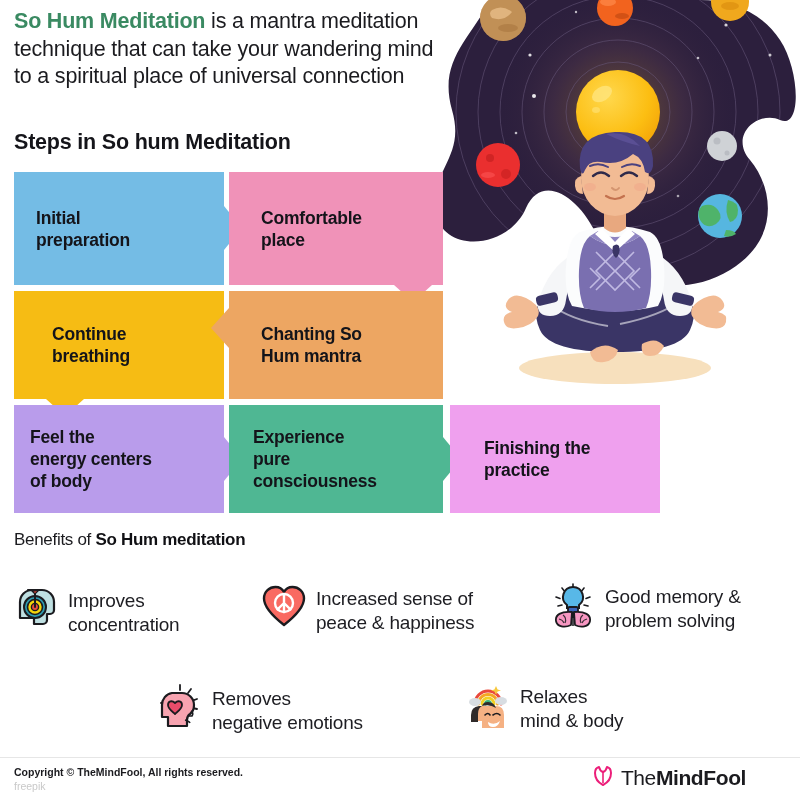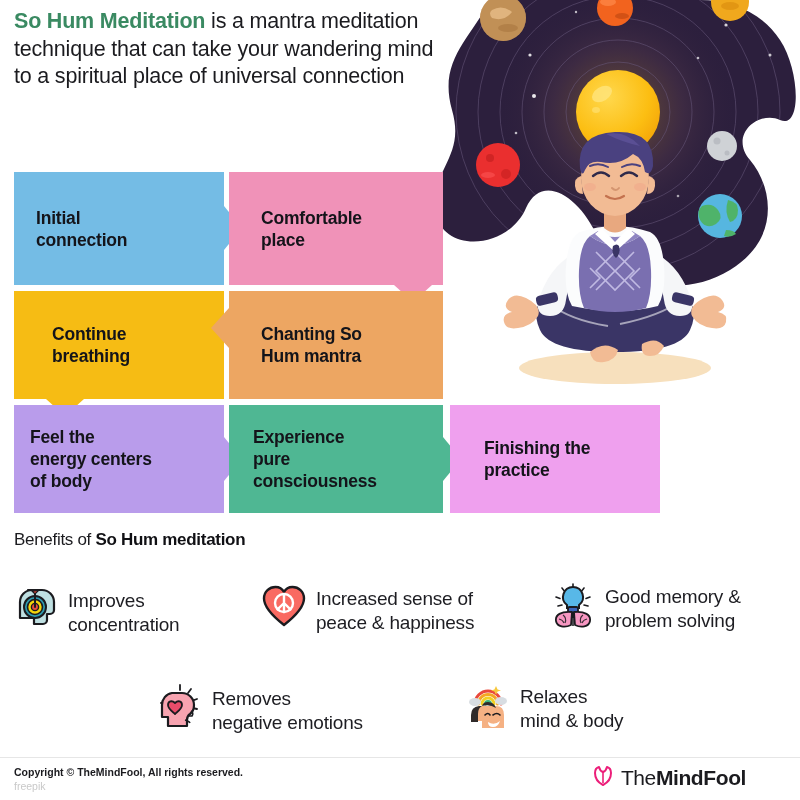--- a/index.html
+++ b/index.html
@@ -235,26 +235,27 @@
         <ellipse cx="160" cy="187" rx="6" ry="4" fill="#f0a98a" opacity=".6"></ellipse>
         <ellipse cx="210" cy="187" rx="6" ry="4" fill="#f0a98a" opacity=".6"></ellipse>
       </g>
     </svg>
   </div>
 
   <div class="intro">
     <span class="hl">So Hum Meditation</span><span> is a mantra meditation technique that can take your wandering mind to a spiritual place of universal connection</span>
   </div>
 
+  <div class="steps-title">Steps in So hum Meditation</div>
 
   <div class="stepwrap">
 
     <div class="step s-blue" style="left:14px; top:172px; width:210px; height:113px;">
       <span style="white-space:pre-line;">Initial
-connection</span>
+preparation</span>
     </div>
     <div class="tip" style="left:224px; top:206px; border-top:22px solid transparent; border-bottom:22px solid transparent; border-left:18px solid #74bce5;"></div>
 
     <div class="step s-pink" style="left:229px; top:172px; width:214px; height:113px; padding-left:32px;">
       <span style="white-space:pre-line;">Comfortable
 place</span>
     </div>
     <div class="tip" style="left:394px; top:285px; border-left:19px solid transparent; border-right:19px solid transparent; border-top:17px solid #f092b8;"></div>
 
     <div class="step s-yellow" style="left:14px; top:291px; width:210px; height:108px; padding-left:38px;">

